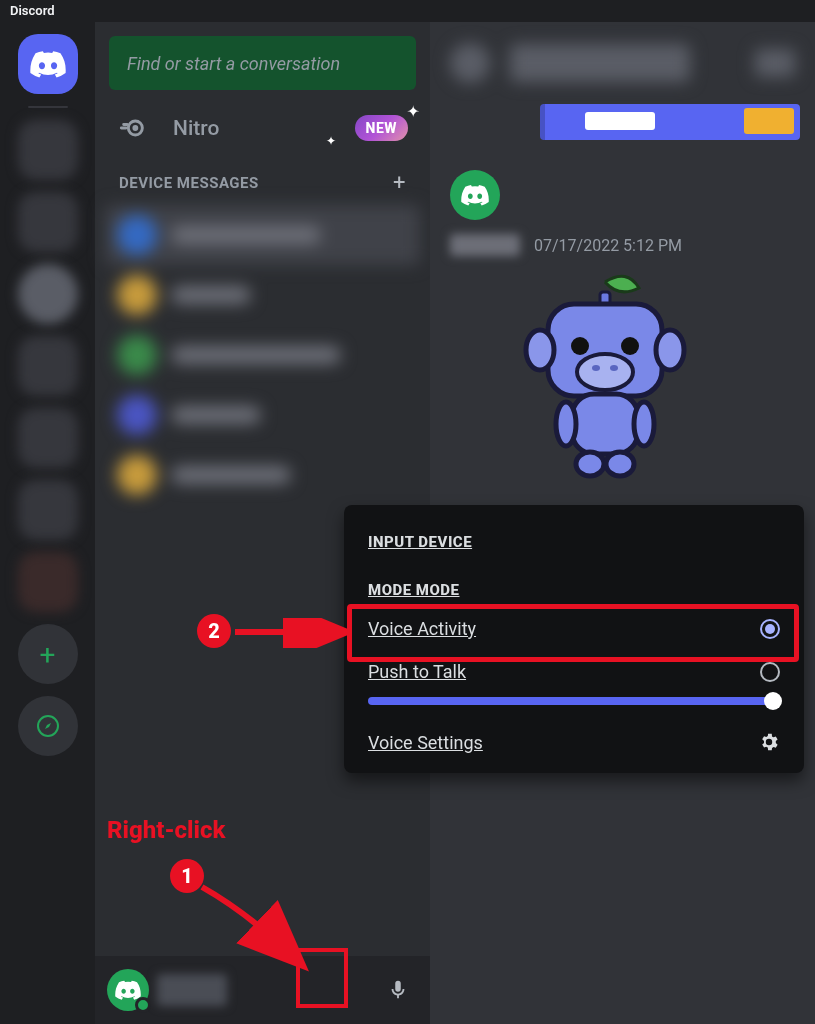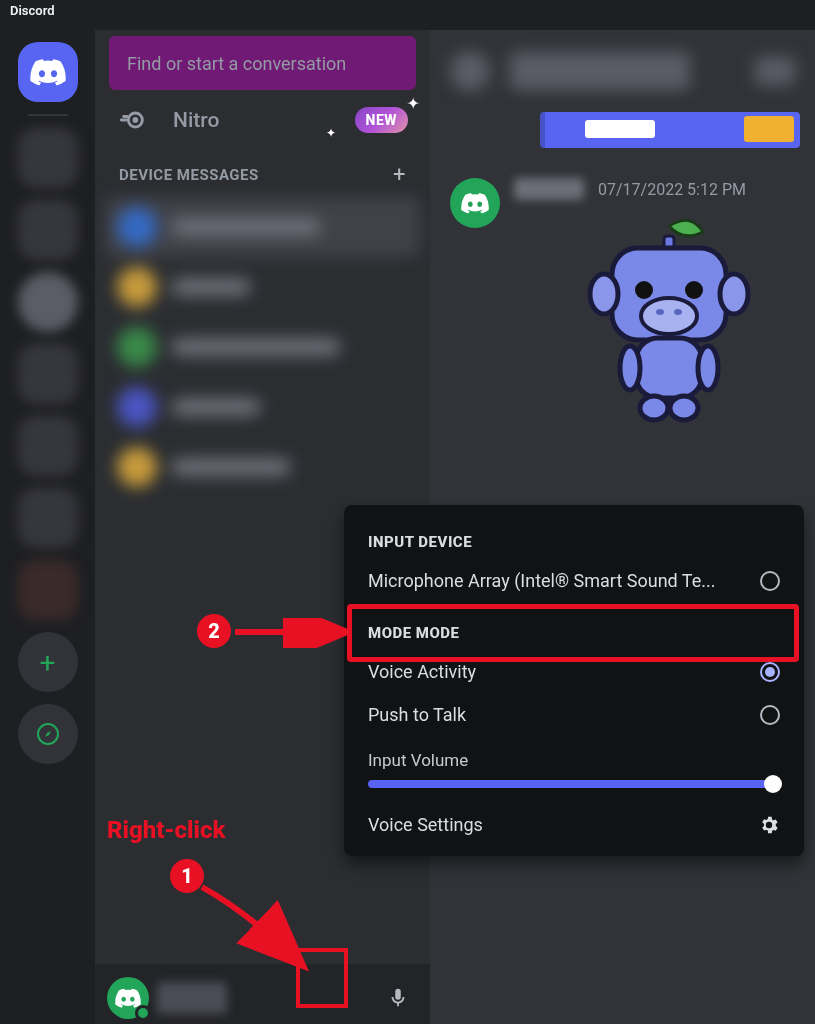--- a/index.html
+++ b/index.html
@@ -5,21 +5,21 @@
 * { box-sizing: border-box; margin: 0; padding: 0; }
 body {
   font-family: -apple-system, BlinkMacSystemFont, "Segoe UI", Roboto, Helvetica, Arial, sans-serif;
   background: #1e1f22;
   width: 815px;
   height: 1024px;
   overflow: hidden;
   position: relative;
 }
 .titlebar {
-  height: 30px;
+  height: 22px;
   background: #1e1f22;
   padding: 3px 10px;
   color: #f2f3f5;
   font-size: 13px;
   font-weight: 600;
 }
 .app-body {
   display: flex;
   height: calc(100% - 22px);
 }
@@ -44,29 +44,30 @@
 .server-add { background: #313338; color: #23a559; font-size: 28px; }
 .server-explore { background: #313338; color: #23a559; }
 .channel-col {
   width: 335px;
   background: #2b2d31;
   display: flex;
   flex-direction: column;
   position: relative;
 }
 .search-bar {
-  margin: 6px 14px;
+  margin: 14px 14px;
   height: 54px;
-  background: #701a75;
+  background: #14532d;
   border-radius: 6px;
   display: flex;
   align-items: center;
   padding: 0 18px;
   color: #949ba4;
   font-size: 18px;
+  font-style: italic;
 }
 .nav-row {
   display: flex; align-items: center;
   padding: 10px 20px;
   gap: 22px;
   color: #949ba4;
   font-size: 21px;
   font-weight: 500;
   position: relative;
 }
@@ -120,35 +121,36 @@
 .header-blur { filter: blur(8px); display:flex; gap:20px; align-items:center; }
 .header-pill { width:180px; height:38px; background:#5a5d66; border-radius:6px; }
 .msg-embed {
   margin: 0 0 0 110px;
   width: 260px; height: 36px;
   background: #5865f2;
   border-radius: 4px;
   border-left: 5px solid #4752c4;
   position:relative; overflow:hidden;
 }
-.msg-row { display:flex; gap:14px; margin: 30px 20px; align-items:flex-start; }
+.msg-row { display:flex; gap:14px; margin: 30px 20px; align-items:flex-start;flex-direction:column; }
 .msg-avatar { width: 50px; height: 50px; border-radius:50%; background:#23a559; display:flex; align-items:center; justify-content:center; }
 .msg-head { display:flex; gap:14px; align-items:center; }
 .msg-user-blur { width:70px; height:22px; background:#6d6f78; border-radius:4px; filter:blur(5px); }
 .msg-ts { color:#949ba4; font-size:16px; }
 .robot-img { margin: 18px 0 0 60px; }
 .context-menu {
   position: absolute;
   left: 344px; top: 505px;
   width: 460px;
   background: #111214;
   border-radius: 8px;
   padding: 20px 0 16px 0;
   color: #dbdee1;
   box-shadow: 0 8px 16px rgba(0,0,0,0.5);
+  text-decoration: underline;
 }
 .ctx-section-title {
   padding: 8px 24px;
   font-size: 15px; font-weight: 800;
   color: #dbdee1;
   letter-spacing: 0.5px;
 }
 .ctx-item {
   display: flex; justify-content: space-between; align-items:center;
   padding: 11px 24px;
@@ -180,21 +182,21 @@
 }
 .ctx-label {
   padding: 14px 24px 6px 24px;
   font-size: 17px;
   color: #c7cad1;
 }
 .slider-wrap { padding: 4px 24px 14px 24px; position:relative; }
 .slider-track { height: 8px; border-radius:4px; background:#5865f2; position:relative; }
 .slider-thumb { position:absolute; right:-2px; top:-5px; width:18px; height:18px; border-radius:50%; background:#fff; }
 .ctx-settings-row {
-  display:flex; justify-content:space-between; 
+  display:flex; justify-content:space-between; align-items:center;
   padding: 12px 24px 4px 24px; font-size:18px;gap:44px;
 }
 .annotation-text {
   position: absolute;
   color: #e81123;
   font-weight: 800;
   font-size: 24px;
 }
 .anno-circle {
   position:absolute;
@@ -363,38 +365,33 @@
       </div>
     </div>
   </div>
 </div>
 
 <div class="context-menu">
   <div class="ctx-section-title">INPUT DEVICE</div>
 
 
 
-  <div class="ctx-item">
-    <span>Microphone Array (Intel® Smart Sound Te...</span>
-    <span class="radio"></span>
-  </div>
 
   <div class="ctx-section-title" style="margin-top:14px;">MODE MODE</div>
 
   <div class="ctx-item">
     <span>Voice Activity</span>
     <span class="radio checked"></span>
   </div>
 
   <div class="ctx-item">
     <span>Push to Talk</span>
     <span class="radio"></span>
   </div>
 
-  <div class="ctx-label">Input Volume</div>
   <div class="slider-wrap">
     <div class="slider-track">
         <div class="slider-thumb"></div>
       </div>
   </div>
 
   <div class="ctx-settings-row">
     <span>Voice Settings</span>
     <svg class="gear-icon" viewBox="0 0 24 24" fill="#dbdee1">
         <path d="M19.4 13a7.5 7.5 0 0 0 0-2l2-1.6-2-3.4-2.4.9a7.5 7.5 0 0 0-1.7-1L15 3h-4l-.3 2.5a7.5 7.5 0 0 0-1.7 1l-2.4-.9-2 3.4L6.6 11a7.5 7.5 0 0 0 0 2l-2 1.6 2 3.4 2.4-.9a7.5 7.5 0 0 0 1.7 1L11 21h4l.3-2.5a7.5 7.5 0 0 0 1.7-1l2.4.9 2-3.4Zm-7.4 2.5A3.5 3.5 0 1 1 15.5 12 3.5 3.5 0 0 1 12 15.5Z"></path>

